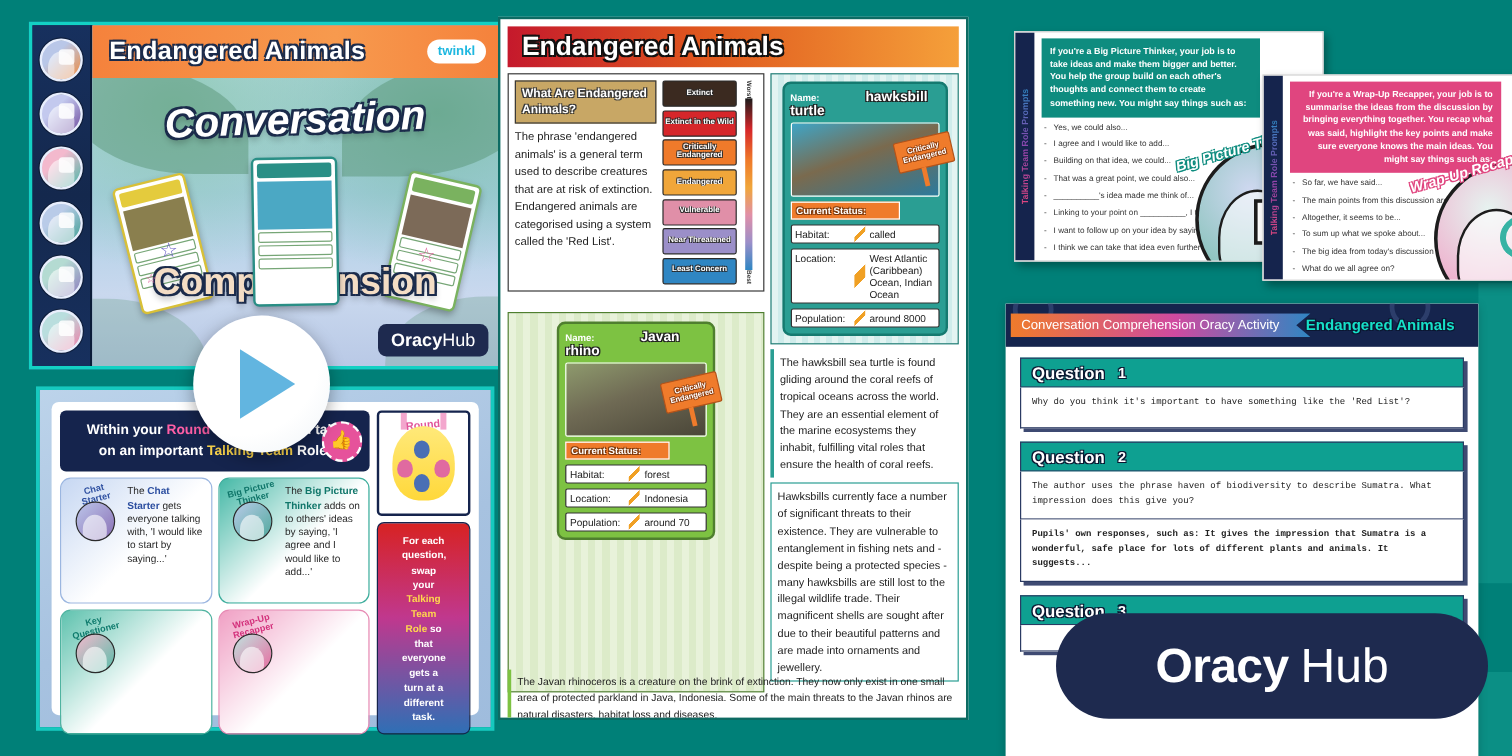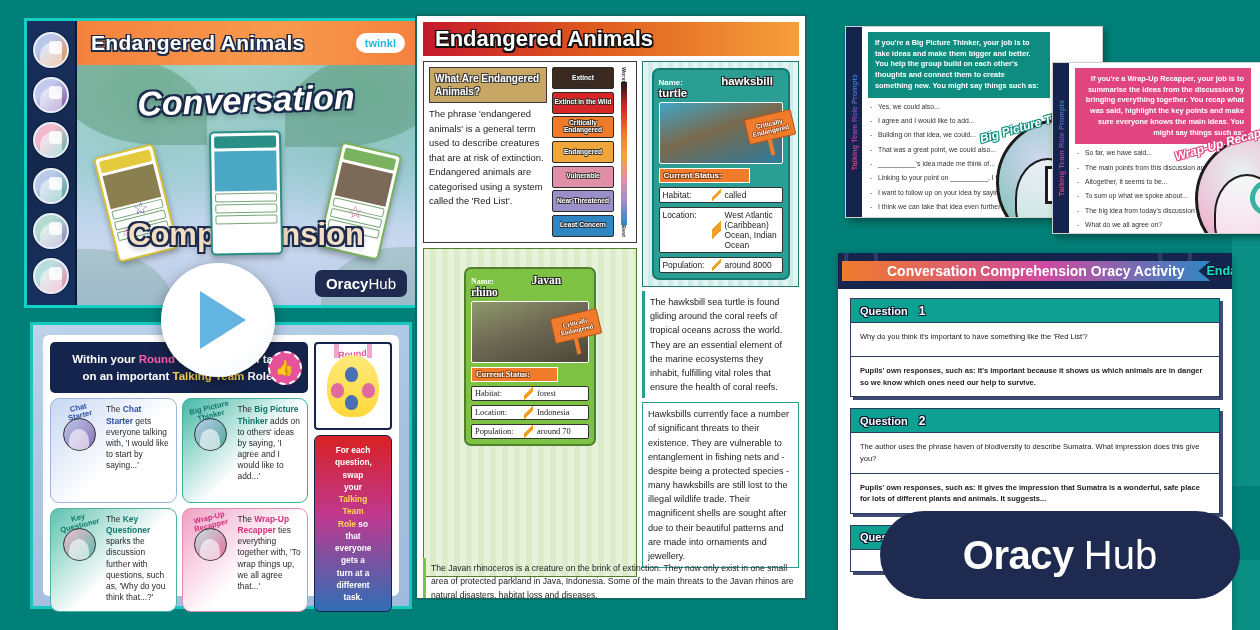--- a/index.html
+++ b/index.html
@@ -231,21 +231,21 @@
   #ws-title {
     height: 34px; margin-bottom: 5px;
     background: linear-gradient(90deg,#c5192c 0%,#e05a1e 45%,#f5a03a 100%);
     display:flex; align-items:center; padding-left: 12px;
   }
   #ws-title span {
     font-size: 22px; font-weight: bold; color:#fff;
     text-shadow:-1.5px -1.5px 0 #111,1.5px -1.5px 0 #111,-1.5px 1.5px 0 #111,1.5px 1.5px 0 #111;
   }
   #ws-cols { display:flex; gap:5px; height: 516px; }
-  #ws-left { width: 214px; display:flex; flex-direction:column; gap:5px;}
+  #ws-left { width: 214px; display:flex; flex-direction:column; gap:17px;}
   #ws-right { flex:1; display:flex; flex-direction:column; gap:4px;}
 
   #intro-box { border:1.5px solid #3a3a3a; padding:5px; display:flex; gap:5px; height:182px;}
   #intro-text-col { width:118px; }
   #intro-head {
     background:#c8a765; border:1.5px solid #3a3a3a; color:#fff; font-weight:bold;
     font-size:10px; padding:4px 5px; line-height:1.3; margin-bottom:4px;
     text-shadow:-1px -1px 0 #3a3a3a,1px -1px 0 #3a3a3a,-1px 1px 0 #3a3a3a,1px 1px 0 #3a3a3a;
   }
   #intro-body { font-size:9.4px; line-height:1.55; color:#222; }
@@ -261,21 +261,21 @@
   #redlist-scale { width:13px; display:flex; flex-direction:column; align-items:center;}
   #scale-bar {
     flex:1; width:6px;
     background:linear-gradient(180deg,#1c1c1c 0%,#d6262a 18%,#ef7a2a 36%,#f0a63a 52%,#e08fa8 68%,#9b8fc9 84%,#2f86c3 100%);
   }
   .scale-word{font-size:5.4px;font-weight:bold;color:#333;writing-mode:vertical-rl;}
 
   #rhino-panel {
     flex:1; border:1.5px solid #4f7f2f;
     background:repeating-linear-gradient(90deg,#e8f2da 0 6px,#dcebc9 6px 12px);
-    padding:18px; display:flex; align-items:flex-start; justify-content:center;font-family:Liberation Serif, serif;
+    padding:7px; display:flex; align-items:flex-start; justify-content:center;
   }
   .animal-card {
     width: 132px; border-radius:7px; padding:5px; position:relative;
   }
   .ac-green { background:#7dc242; border:2px solid #4f7f2f;}
   .ac-teal  { background:#2a9e93; border:2px solid #157a70;}
   .ac-name { font-size:8px; color:#fff; font-weight:bold; margin-bottom:3px;}
   .ac-name b { font-size:11.5px;
     text-shadow:-1px -1px 0 #222,1px -1px 0 #222,-1px 1px 0 #222,1px 1px 0 #222;margin-left:36px;}
   .ac-photo { height:62px; border:1.5px solid #fff; border-radius:2px;}
@@ -400,46 +400,46 @@
     display:flex; align-items:center;
   }
   .hdr-ring{position:absolute;width:34px;height:34px;border-radius:50%;border:4px solid #2c3e6b;}
   #ans-banner {
     margin-left:4px; height:20px;
     background:linear-gradient(90deg,#ef7b2b 0%,#cf4aa0 55%,#2f86c3 100%);
     display:flex;align-items:center;padding:0 26px 0 9px;
     clip-path: polygon(0 0, 100% 0, calc(100% - 12px) 50%, 100% 100%, 0 100%);
     z-index:2;
   }
-  #ans-banner span{font-size:14px;font-weight:bold;color:#fff;white-space:nowrap;margin-left:36px;}
+  #ans-banner span{font-size:11px;font-weight:normal;color:#fff;white-space:nowrap;}
   #ans-topic{ z-index:2; margin-left:-4px;
     font-size:12.5px;font-weight:bold;color:#16e0c8;white-space:nowrap;
     text-shadow:-1px -1px 0 #0b1731,1px -1px 0 #0b1731,-1px 1px 0 #0b1731,1px 1px 0 #0b1731;}
   #ans-body{padding:9px 12px 0 12px;}
   #ans-note{
     border-left:3px solid; border-image:linear-gradient(180deg,#e0457f,#2f86c3) 1;
     padding:2px 0 2px 7px; font-size:7.6px; line-height:1.5; color:#333; margin-bottom:11px;
   }
   .q-block{ margin-bottom:11px; box-shadow:3px 3px 0 #3e4a72;}
   .q-head{
     background:#0ea091; height:25px; display:flex;align-items:center;padding-left:9px; gap:4px;
     border:1.2px solid #2b3b63;
   }
-  .q-head .qlabel{font-size:11px;font-weight:bold;color:#fff;
+  .q-head .qlabel{font-size:14px;font-weight:bold;color:#fff;
     text-shadow:-1px -1px 0 #0b1731,1px -1px 0 #0b1731,-1px 1px 0 #0b1731,1px 1px 0 #0b1731;}
   .q-num{
     position:relative; font-size:12px; font-weight:bold; color:#fff; padding:0 7px;
     text-shadow:-1px -1px 0 #0b1731,1px -1px 0 #0b1731,-1px 1px 0 #0b1731,1px 1px 0 #0b1731;
   }
   .q-num::before{content:"";position:absolute;left:-1px;top:-1px;width:24px;height:24px;
     background:linear-gradient(135deg,#e0457f,#8e44ad); clip-path:polygon(50% 0,61% 35%,100% 35%,68% 57%,80% 100%,50% 73%,20% 100%,32% 57%,0 35%,39% 35%);
     z-index:-1;}
   .q-text, .q-ans{
     background:#fff; border:1.2px solid #2b3b63; border-top:none;
-    font-size:7.5px; line-height:1.55; color:#222; padding:8px 9px; min-height:34px;
+    font-size:7.5px; line-height:1.55; color:#222; padding:8px 9px; min-height:34px;font-family:Liberation Mono, monospace;
   }
   .q-ans{ font-weight:bold; }
   .q-text.empty{min-height:22px;}
 
   
   #right-band{ position:absolute; right:0; top:236px; width:28px; height:250px; background:#0b8f85;}
   #right-band2{ position:absolute; right:0; top:560px; width:28px; height:70px; background:#0b8f85;}
 
   
   #oracy-overlay{
@@ -545,29 +545,27 @@
                 <div class="role-circ"></div>
               </div>
               <div class="rtext c-big"><span>The </span><b>Big Picture Thinker</b><span> adds on to others' ideas by saying, 'I agree and I would like to add...'</span></div>
             </div>
 
             <div class="role-card rc-key">
               <div class="role-ico">
                 <div class="lab"><span>Key</span><br><span>Questioner</span></div>
                 <div class="role-circ"></div>
               </div>
-              <div class="rtext c-key"><span>The </span><b>Key Questioner</b><span> sparks the discussion further with questions, such as, 'Why do you think that...?'</span></div>
             </div>
 
             <div class="role-card rc-wrap">
               <div class="role-ico">
                 <div class="lab"><span>Wrap-Up</span><br><span>Recapper</span></div>
                 <div class="role-circ"></div>
               </div>
-              <div class="rtext c-wrap"><span>The </span><b>Wrap-Up Recapper</b><span> ties everything together with, 'To wrap things up, we all agree that...'</span></div>
             </div>
 
           </div>
         </div>
 
         <div id="roles-right">
           <div id="round-robin">
             <div class="rr-stem" style="left:18px;"></div>
             <div class="rr-stem" style="right:18px;"></div>
             <div id="rr-label"><span>Round</span><br><span>Robin</span></div>
@@ -737,21 +735,20 @@
     </div>
 
     <div id="ans-body">
 
       <div class="q-block">
         <div class="q-head">
           <span class="qlabel">Question</span>
           <span class="q-num">1</span>
         </div>
         <div class="q-text">Why do you think it's important to have something like the 'Red List'?</div>
-        <div class="q-ans">Pupils' own responses, such as: It's important because it shows us which animals are in danger so we know which ones need our help to survive.</div>
       </div>
 
       <div class="q-block">
         <div class="q-head">
           <span class="qlabel">Question</span>
           <span class="q-num">2</span>
         </div>
         <div class="q-text">The author uses the phrase haven of biodiversity to describe Sumatra. What impression does this give you?</div>
         <div class="q-ans">Pupils' own responses, such as: It gives the impression that Sumatra is a wonderful, safe place for lots of different plants and animals. It suggests...</div>
       </div>

